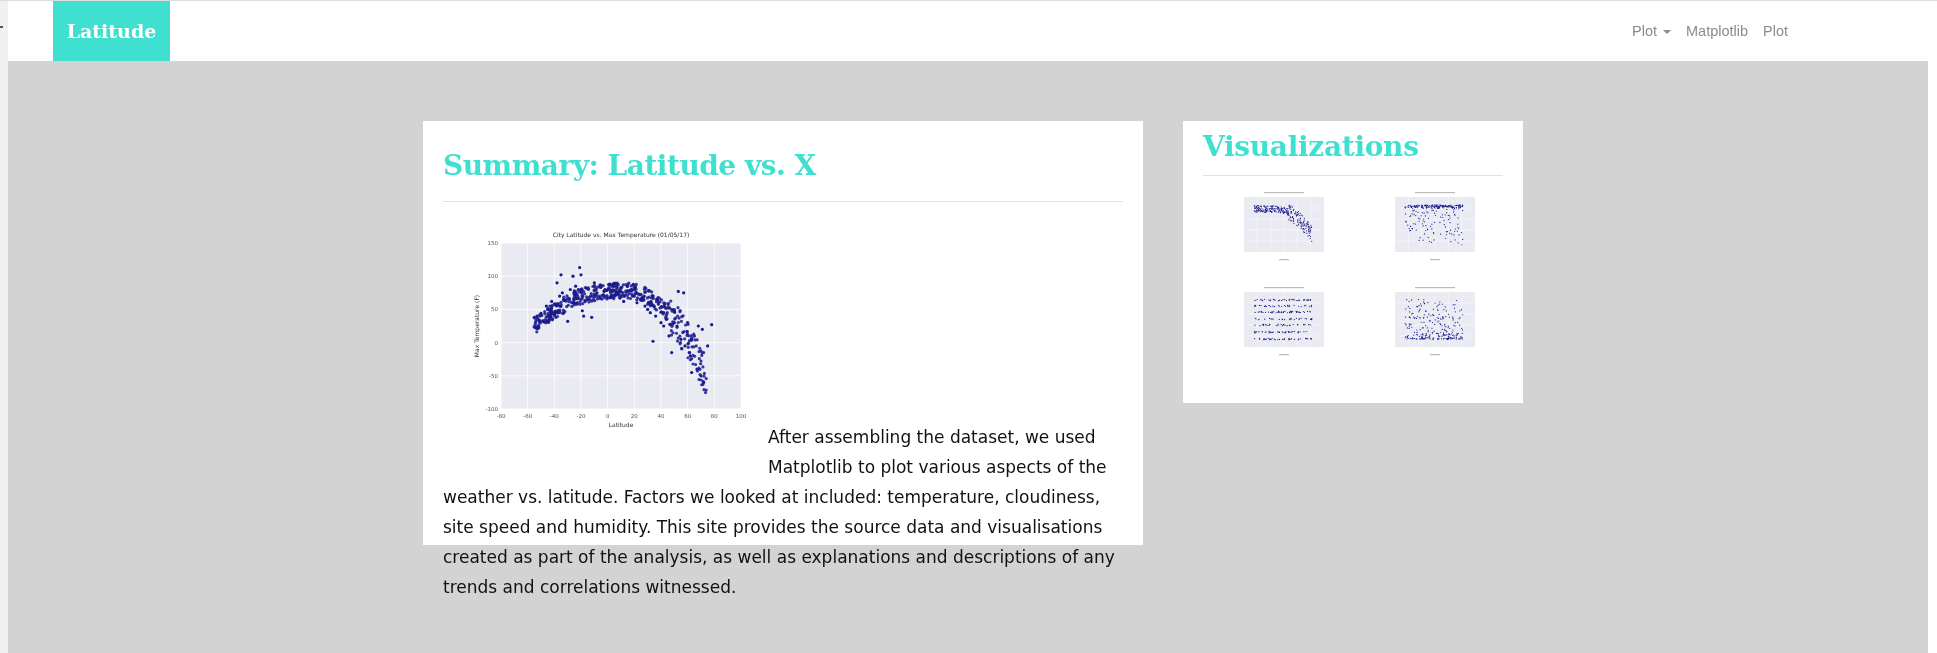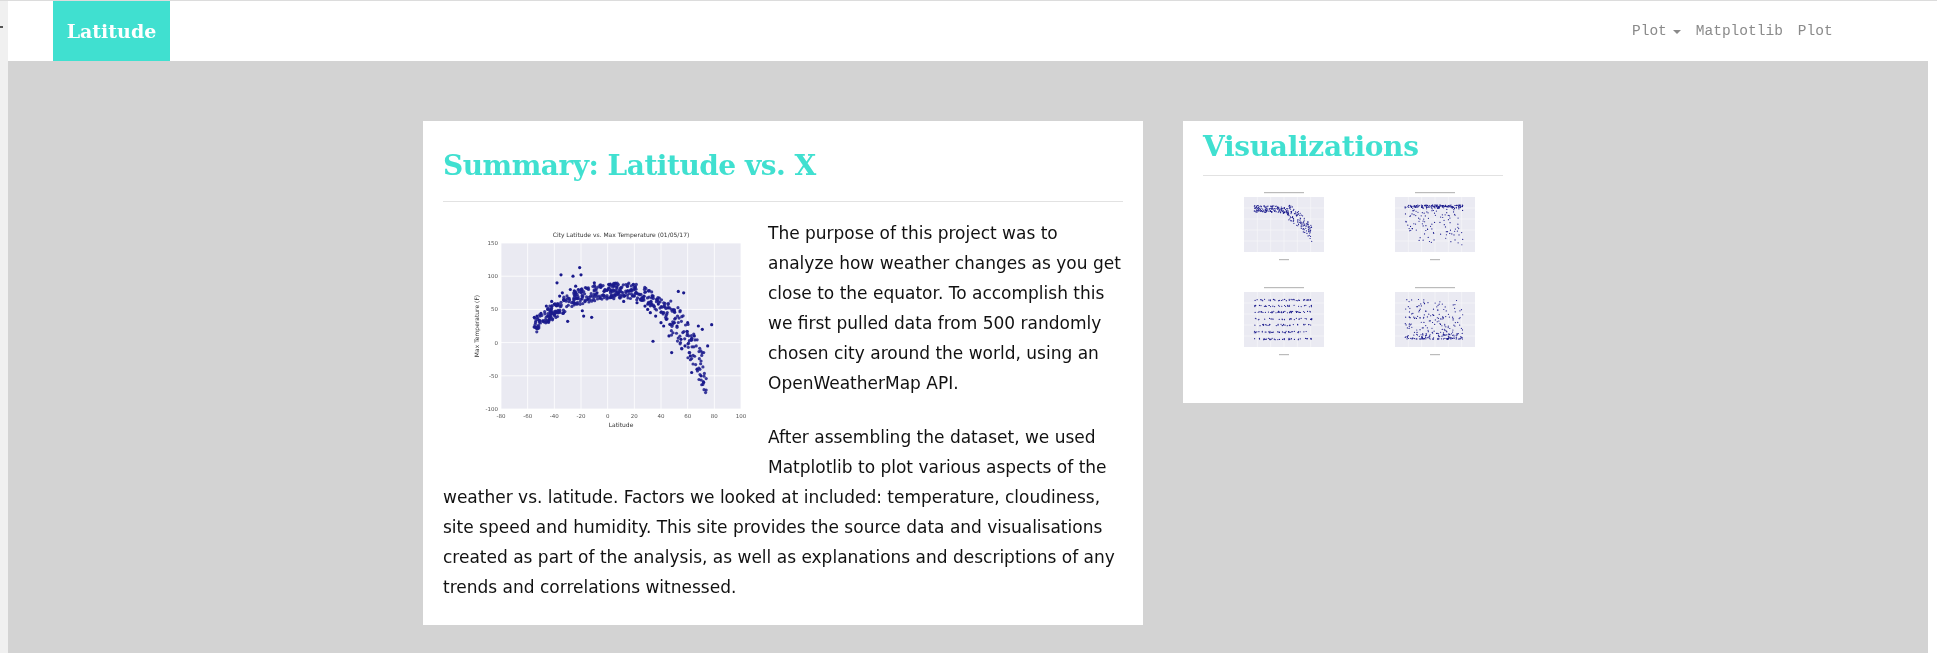--- a/index.html
+++ b/index.html
@@ -20,34 +20,34 @@
     position:absolute; left:8px; top:1px; width:1921px; height:60px; background:#ffffff;
   }
   .brand {
     position:absolute; left:45px; top:0; width:117px; height:60px;
     background:#40e0d0; color:#ffffff;
     font-family:"DejaVu Serif", "Liberation Serif", serif; font-weight:bold; font-size:19px;
     display:flex; align-items:center; justify-content:center; text-decoration:none;
   }
   .nav-links {
     position:absolute; top:0; left:1624px; height:60px; display:flex; align-items:center;
-    font-family:Liberation Mono, monospace; font-size:14.5px; color:#8a8a8a;
+    font-family:Liberation Sans, sans-serif; font-size:14.5px; color:#8a8a8a;
   }
   .nav-link { color:#8a8a8a; text-decoration:none; margin-right:15px; display:flex; align-items:center; }
   .caret {
     display:inline-block; width:0; height:0; margin-left:6px; margin-top:1px;
     border-left:4px solid transparent; border-right:4px solid transparent; border-top:4px solid #8a8a8a;
   }
   .page-bg {
     position:absolute; left:8px; top:61px; width:1920px; height:592px; background:#d3d3d3;
   }
   .right-strip { position:absolute; left:1928px; top:61px; width:9px; height:592px; background:#ffffff; }
 
   .card { position:absolute; background:#ffffff; }
-  .main-card { left:423px; top:121px; width:720px; height:504px; }
+  .main-card { left:423px; top:121px; width:720px; height:424px; }
   .viz-card { left:1183px; top:121px; width:340px; height:282px; }
 
   .card-title {
     font-family:"DejaVu Serif", "Liberation Serif", serif; font-weight:bold; color:#40e0d0;
     margin:0;
   }
   .main-card .card-title { position:absolute; left:20px; top:28px; font-size:28px; letter-spacing:-0.5px; }
   .viz-card .card-title { position:absolute; left:20px; top:9px; font-size:28px; letter-spacing:-0.3px; }
   .rule { position:absolute; height:1px; background:#e2e2e2; }
   .main-card .rule { left:20px; top:80px; width:680px; }
@@ -672,21 +672,20 @@
         <circle cx="258.33333333333337" cy="108.32000000000001" r="1.6" fill="#1a1a8c"></circle>
         <circle cx="259.66666666666663" cy="161.44" r="1.6" fill="#1a1a8c"></circle>
         <circle cx="263.6666666666667" cy="124.92" r="1.6" fill="#1a1a8c"></circle>
         <circle cx="267.66666666666663" cy="103.672" r="1.6" fill="#1a1a8c"></circle>
         <text x="177" y="16" font-size="6" text-anchor="middle" fill="#333" font-family="DejaVu Sans, sans-serif">City Latitude vs. Max Temperature (01/05/17)</text>
         <text x="177" y="206" font-size="6" text-anchor="middle" fill="#333" font-family="DejaVu Sans, sans-serif">Latitude</text>
         <text x="0" y="0" font-size="6" text-anchor="middle" fill="#333" font-family="DejaVu Sans, sans-serif" transform="translate(35,105) rotate(-90)">Max Temperature (F)</text>
       </svg>
   </div>
 
-  <p class="body-text para1">The purpose of this project was to analyze how weather changes as you get close to the equator. To accomplish this we first pulled data from 500 randomly chosen city around the world, using an OpenWeatherMap API.</p>
   <div class="body-text para2-wrap">
     <span class="para2-indent">After assembling the dataset, we used Matplotlib to plot various aspects of the</span>
     <span>weather vs. latitude. Factors we looked at included: temperature, cloudiness, site speed and humidity. This site provides the source data and visualisations created as part of the analysis, as well as explanations and descriptions of any trends and correlations witnessed.</span>
   </div>
 </section>
 
 <aside class="card viz-card">
   <h2 class="card-title">Visualizations</h2>
   <div class="rule"></div>
   <a class="thumb" style="left:41px;top:68px;">

